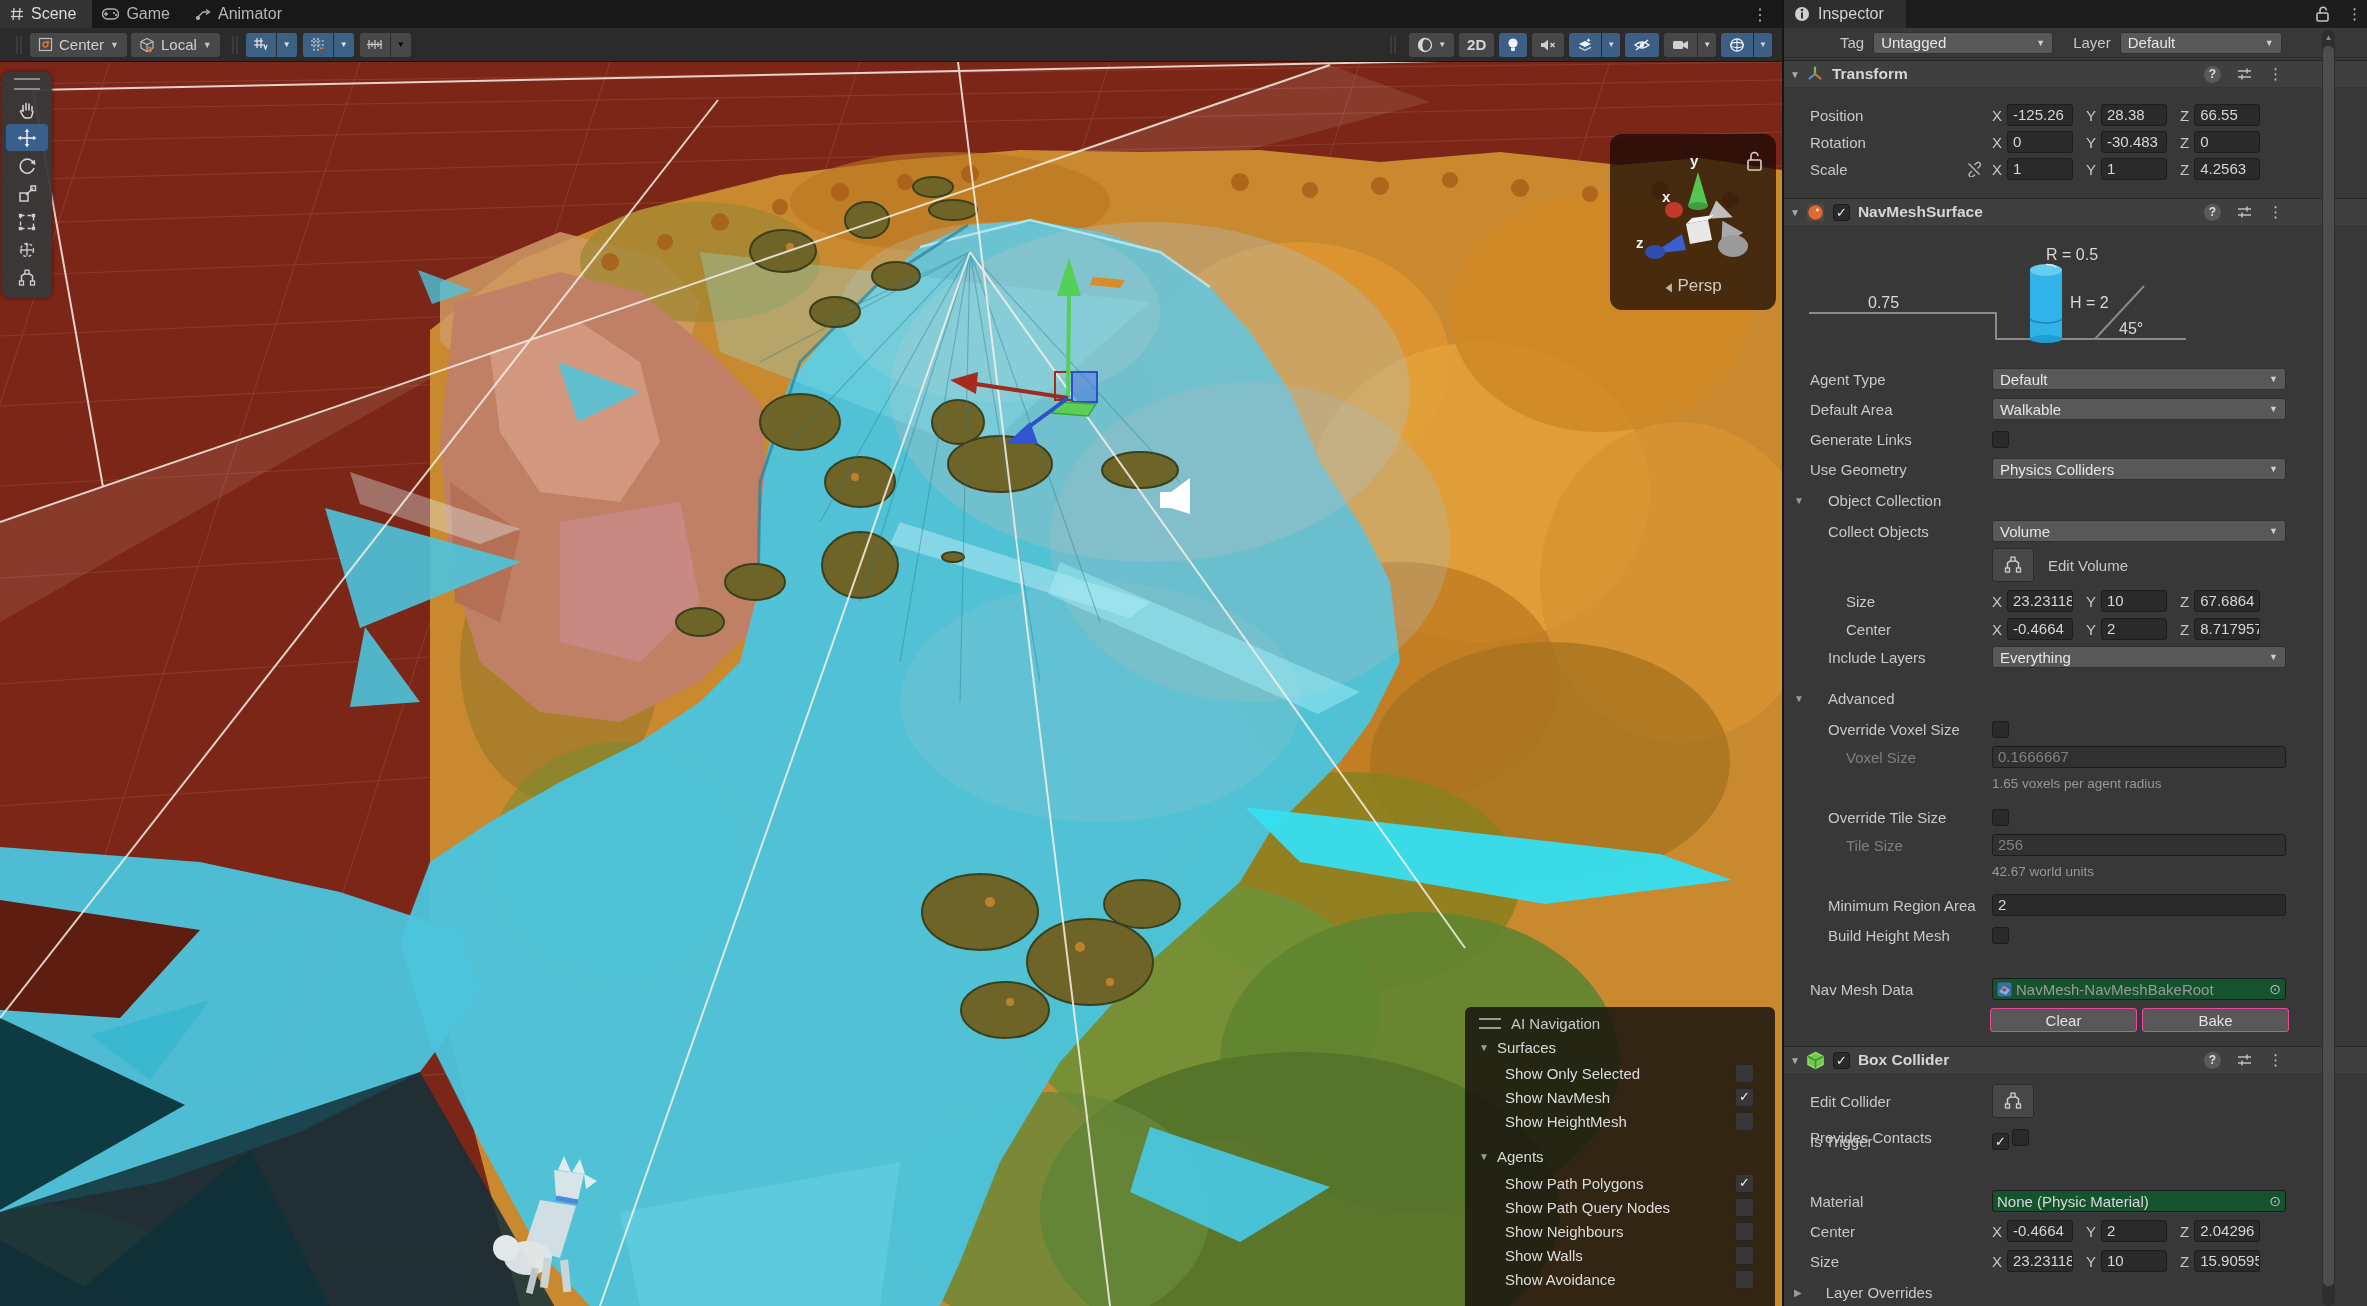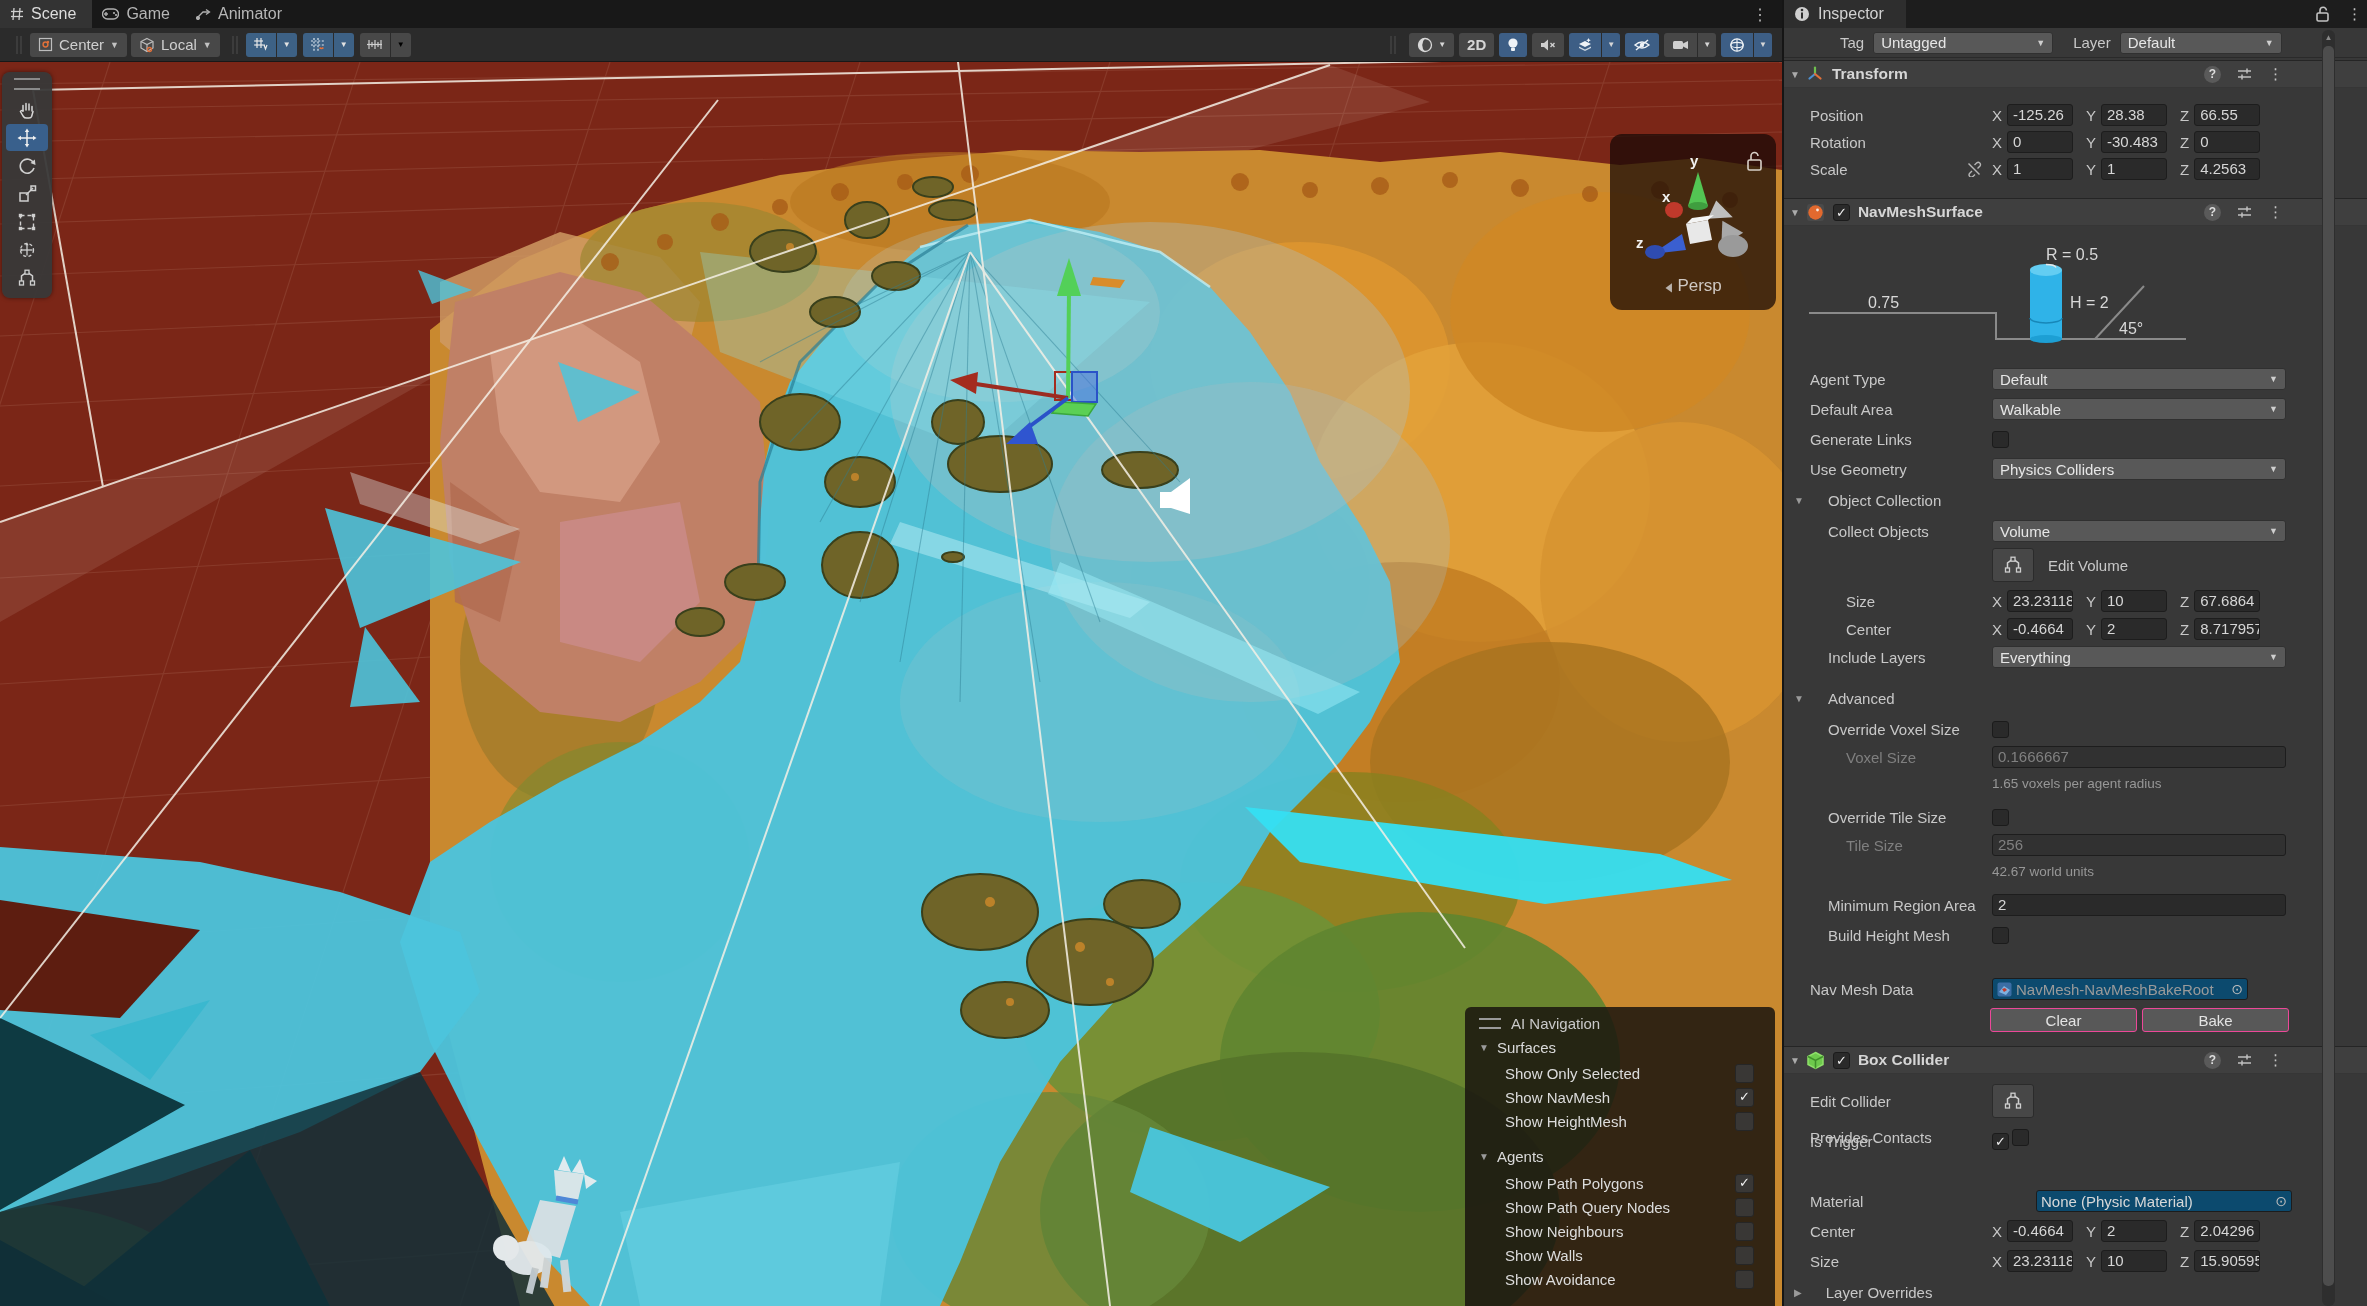--- a/index.html
+++ b/index.html
@@ -70,21 +70,21 @@
   .ind1 .lbl{padding-left:18px;width:164px;}
   .ind2 .lbl{padding-left:36px;width:146px;}
   .dis .lbl{color:#7f7f7f;}
   .ctrl-dd{width:294px;}
   .ax{color:#c8c8c8;margin-right:5px;}
   .vf{width:54px;height:20px;background:#2a2a2a;border:1px solid #1d1d1d;border-radius:3px;padding:0 5px;line-height:20px;overflow:hidden;white-space:nowrap;color:#d6d6d6;margin-right:13px;}
   .vf.wide{width:282px;margin-right:0;}
   .vf.dim{color:#808080;background:#313131;}
   .hint{position:absolute;left:208px;font-size:13.5px;color:#979797;}
   .foldrow{position:absolute;left:10px;display:flex;align-items:center;gap:24px;color:#c8c8c8;}
-  .objfield{width:256px;height:22px;background:#0c4a6e;border:1px solid #1c1c1c;border-radius:3px;display:flex;align-items:center;padding:0 4px;box-sizing:border-box;}
+  .objfield{width:294px;height:22px;background:#14532d;border:1px solid #1c1c1c;border-radius:3px;display:flex;align-items:center;padding:0 4px;box-sizing:border-box;}
   .objfield .otext{overflow:hidden;white-space:nowrap;color:#9a9a9a;}
   .objfield.lit .otext{color:#d8d8d8;}
   .objfield .picker{margin-left:auto;color:#bdbdbd;font-size:14px;}
   .picker::after{content:"\2299";}
   .pushbtn{position:absolute;height:24px;background:#585858;border:1px solid #ec4899;border-radius:3px;color:#e3e3e3;text-align:center;line-height:23px;font-size:15px;box-sizing:border-box;}
   .iconbtn{width:40px;height:32px;background:#474747;border:1px solid #2b2b2b;border-radius:3px;display:flex;align-items:center;justify-content:center;}
   .vsb{position:absolute;left:538px;top:30px;width:13px;height:1276px;background:#2e2e2e;border-radius:6px;}
   .vsb .up{position:absolute;top:3px;left:0;right:0;text-align:center;font-size:8px;color:#8a8a8a;}
   .up::after{content:"\25B2";}
   .vsb .thumb{position:absolute;left:1px;right:1px;top:16px;height:1240px;background:#4d4d4d;border-radius:5px;}
@@ -898,21 +898,21 @@
       </div>
     </div>
     <div class="irow" style="top:1130px;">
       <span class="lbl">Is Trigger</span>
       <span class="cb">✓</span>
     </div>
     <div class="irow" style="top:1126px;gap:20px;">
       <span class="lbl">Provides Contacts</span>
       <span class="cb"></span>
     </div>
-    <div class="irow" style="top:1190px;gap:44px;">
+    <div class="irow" style="top:1190px;">
       <span class="lbl">Material</span>
       <div class="objfield lit">
         <span class="otext">None (Physic Material)</span>
         <span class="picker"></span>
       </div>
     </div>
     <div class="irow" style="top:1220px;">
       <span class="lbl">Center</span>
       <span class="ax">X</span>
         <span class="vf">-0.4664</span>

